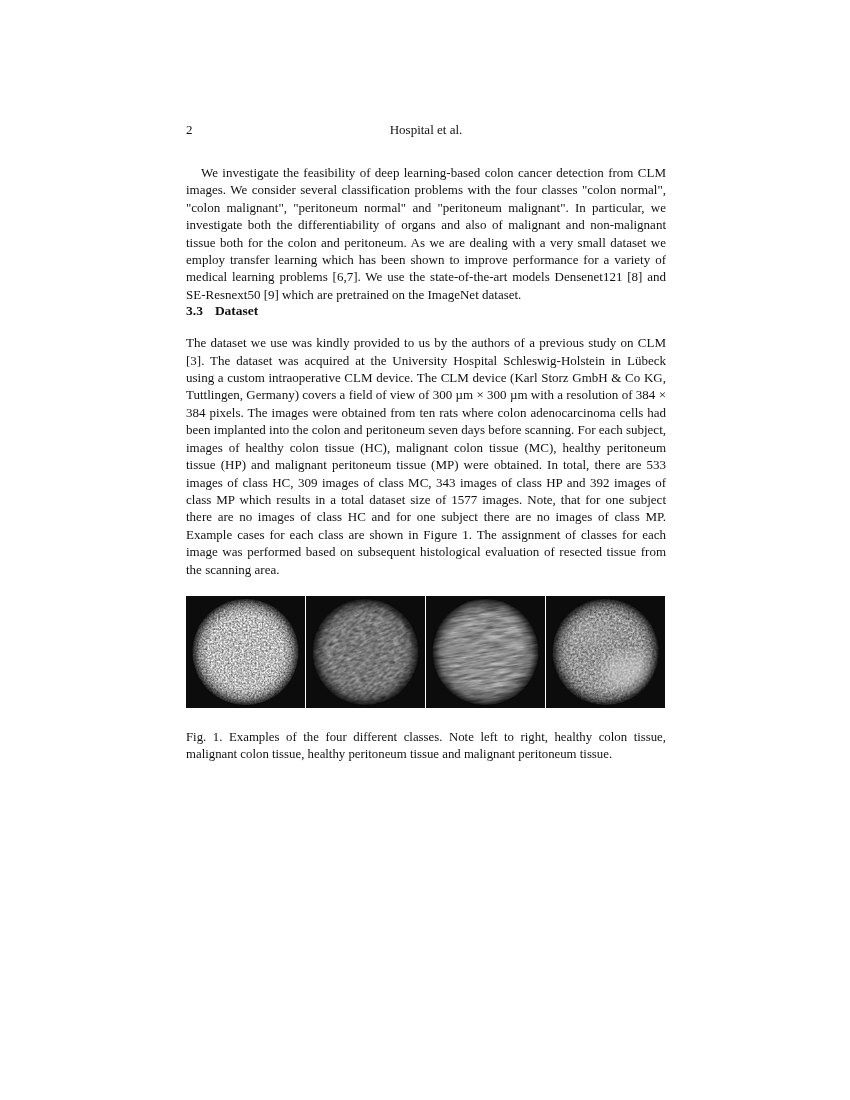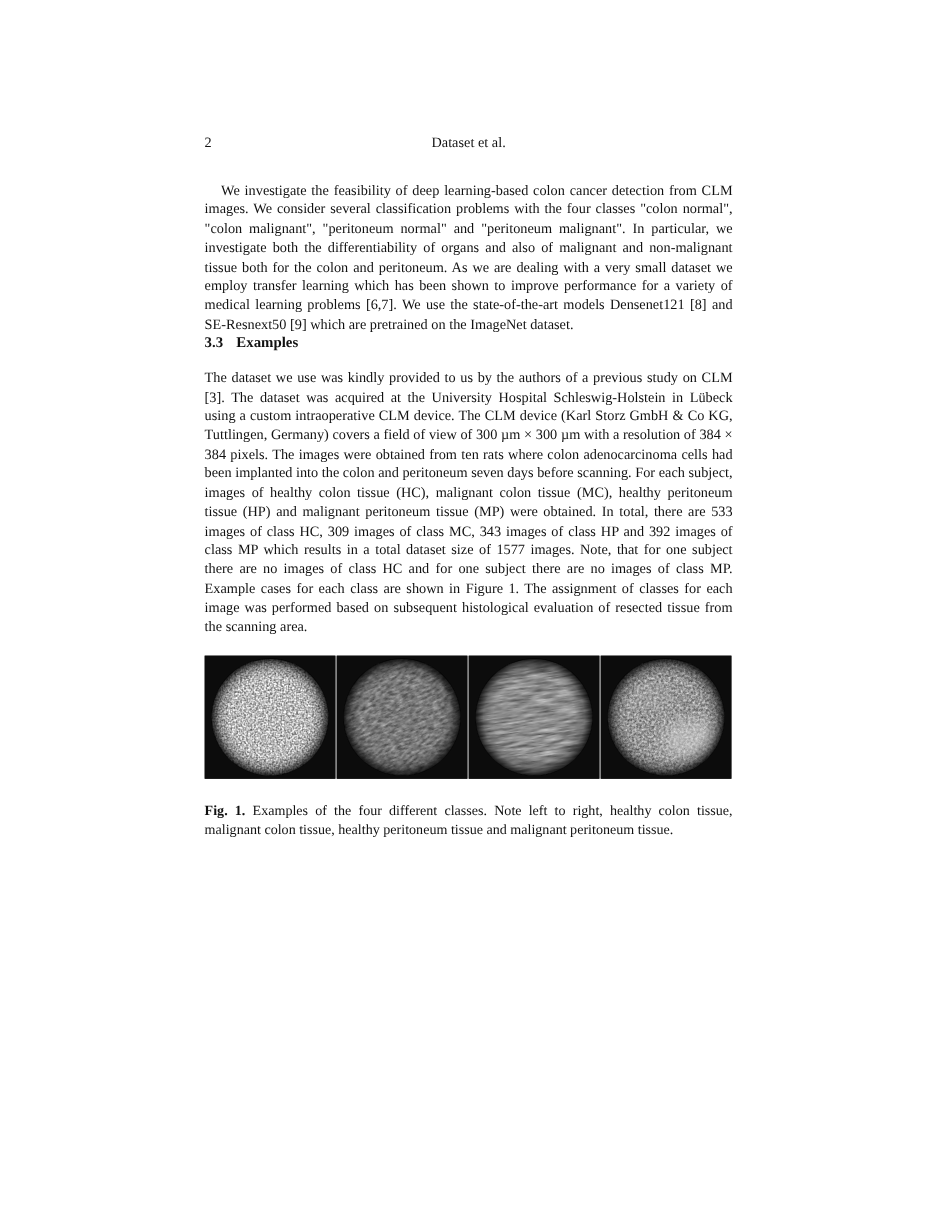--- a/index.html
+++ b/index.html
@@ -65,21 +65,21 @@
     background: #0c0c0c;
     display: block;
   }
   .figure-panel svg { display: block; }
   .figure-caption {
     margin-top: 21px;
     font-size: 12.8px;
     line-height: 16.8px;
     text-align: justify;
   }
-  .figure-caption .cap-label { font-weight: bold; margin-top: 36px; }
+  .figure-caption .cap-label { font-weight: normal; margin-top: 36px; }
   .hidden-defs { position: absolute; width: 0; height: 0; overflow: hidden; }
 </style>
 </head>
 <body>
 
 <svg class="hidden-defs" aria-hidden="true">
   <defs>
     <clipPath id="cpc">
         <circle cx="59.5" cy="56" r="53"></circle>
       </clipPath>
@@ -133,28 +133,28 @@
         <feGaussianBlur stdDeviation="7"></feGaussianBlur>
       </filter>
   </defs>
 </svg>
 
 <div class="paper-page">
   <div class="column">
 
     <div class="running-head">
       <span class="page-number">2</span>
-      <span class="head-title">Dataset et al.</span>
+      <span class="head-title">Hospital et al.</span>
     </div>
 
     <p class="body-text indent">We investigate the feasibility of deep learning-based colon cancer detection from CLM images. We consider several classification problems with the four classes "colon normal", "colon malignant", "peritoneum normal" and "peritoneum malignant". In particular, we investigate both the differentiability of organs and also of malignant and non-malignant tissue both for the colon and peritoneum. As we are dealing with a very small dataset we employ transfer learning which has been shown to improve performance for a variety of medical learning problems [6,7]. We use the state-of-the-art models Densenet121 [8] and SE-Resnext50 [9] which are pretrained on the ImageNet dataset.</p>
 
 
     <h3 class="subsection-heading">
-      <span class="sec-num">3.3</span><span>Examples</span>
+      <span class="sec-num">3.3</span><span>Dataset</span>
     </h3>
 
     <p class="body-text">The dataset we use was kindly provided to us by the authors of a previous study on CLM [3]. The dataset was acquired at the University Hospital Schleswig-Holstein in Lübeck using a custom intraoperative CLM device. The CLM device (Karl Storz GmbH &amp; Co KG, Tuttlingen, Germany) covers a field of view of 300 µm × 300 µm with a resolution of 384 × 384 pixels. The images were obtained from ten rats where colon adenocarcinoma cells had been implanted into the colon and peritoneum seven days before scanning. For each subject, images of healthy colon tissue (HC), malignant colon tissue (MC), healthy peritoneum tissue (HP) and malignant peritoneum tissue (MP) were obtained. In total, there are 533 images of class HC, 309 images of class MC, 343 images of class HP and 392 images of class MP which results in a total dataset size of 1577 images. Note, that for one subject there are no images of class HC and for one subject there are no images of class MP. Example cases for each class are shown in Figure 1. The assignment of classes for each image was performed based on subsequent histological evaluation of resected tissue from the scanning area.</p>
 
 
     <div class="figure-strip">
 
       <div class="figure-panel">
         <svg width="119" height="112" viewBox="0 0 119 112">
           <rect width="119" height="112" fill="#0c0c0c"></rect>

